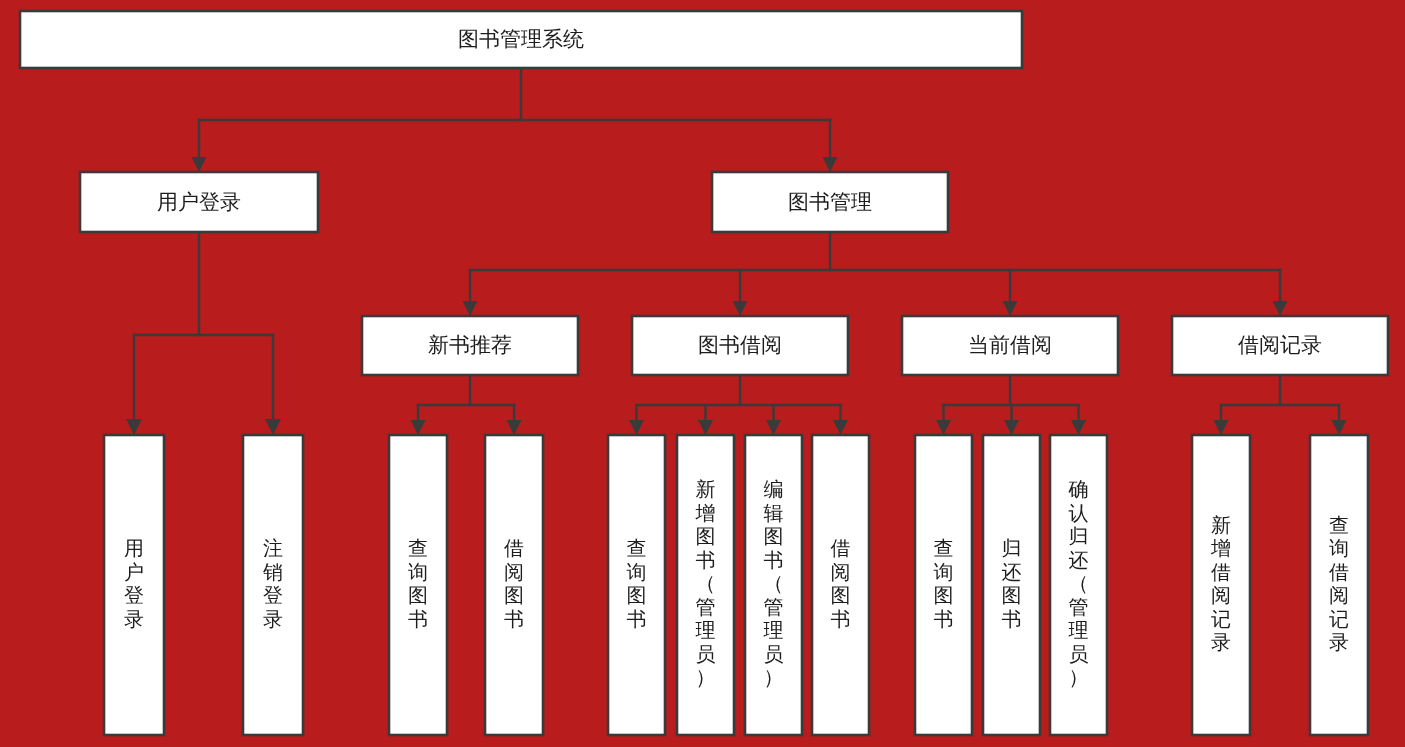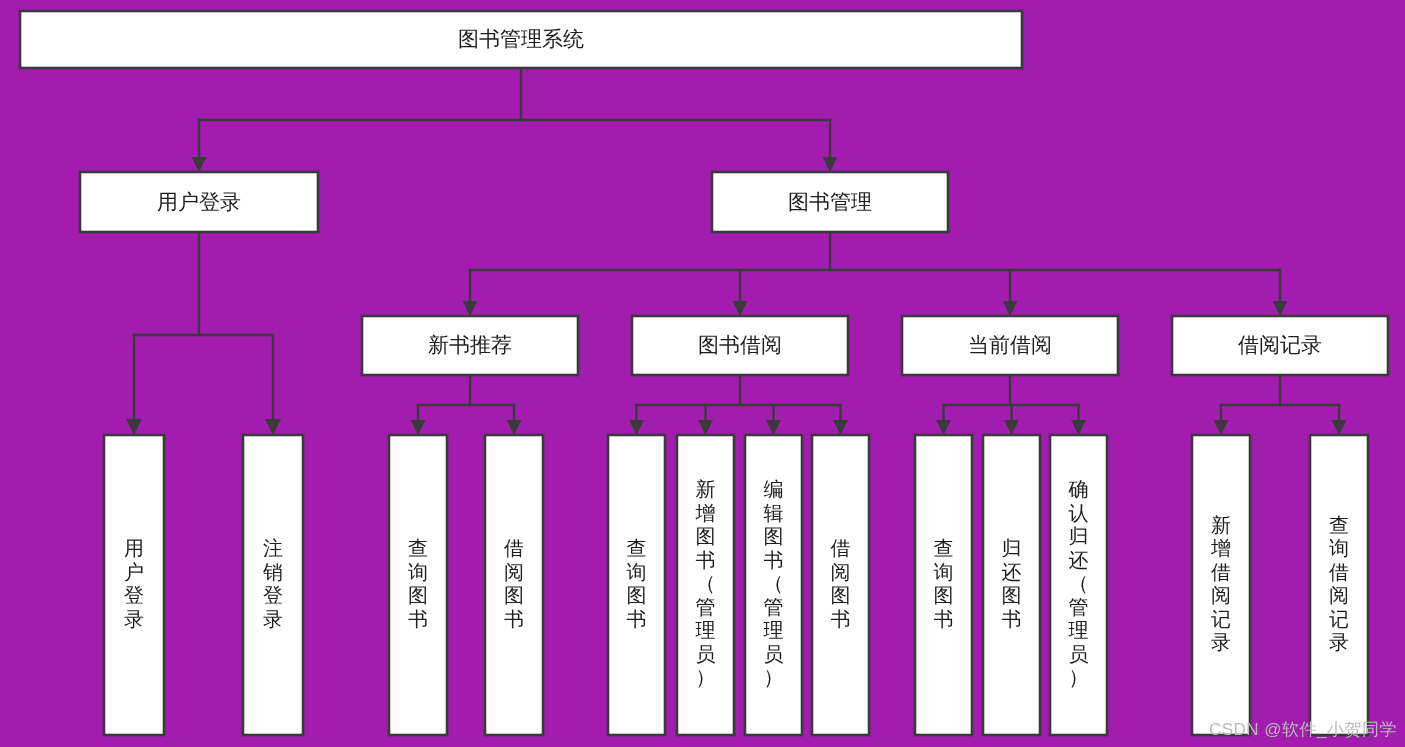--- a/index.html
+++ b/index.html
@@ -1,21 +1,21 @@
 <!DOCTYPE html>
 <html><head>
 <meta charset="utf-8">
 <style>
   html,body{margin:0;padding:0;background:#ffffff;}
   body{
     width:1405px;height:747px;overflow:hidden;
     font-family:"Liberation Sans","DejaVu Sans",sans-serif;
     background:#ffffff;
   }
-  #diagram-root{position:relative;width:1405px;height:747px;background:#a21caf;}
+  #diagram-root{position:relative;width:1405px;height:747px;background:#b91c1c;}
   svg#tree-svg{position:absolute;left:0;top:0;width:1405px;height:747px;}
   .node-box{fill:#ffffff;stroke:#3a3a3a;stroke-width:2.6;}
   .connector{stroke:#3a3a3a;stroke-width:2.4;fill:none;stroke-linecap:square;}
   .arrow-head{fill:#3a3a3a;stroke:none;}
   .node-label{
     font-family:"Liberation Sans","DejaVu Sans",sans-serif;
     fill:#1d1d1d;
     text-anchor:middle;
     dominant-baseline:middle;
   }
@@ -222,14 +222,13 @@
           <rect x="1310" y="435" width="58" height="300" class="node-box"></rect>
           <text x="1339" y="526.25" class="node-label label-v">查</text>
           <text x="1339" y="549.75" class="node-label label-v">询</text>
           <text x="1339" y="573.25" class="node-label label-v">借</text>
           <text x="1339" y="596.75" class="node-label label-v">阅</text>
           <text x="1339" y="620.25" class="node-label label-v">记</text>
           <text x="1339" y="643.75" class="node-label label-v">录</text>
         </g>
       </g>
   </svg>
-  <div class="watermark">CSDN @软件_小贺同学</div>
 </div>
 
 </body></html>

